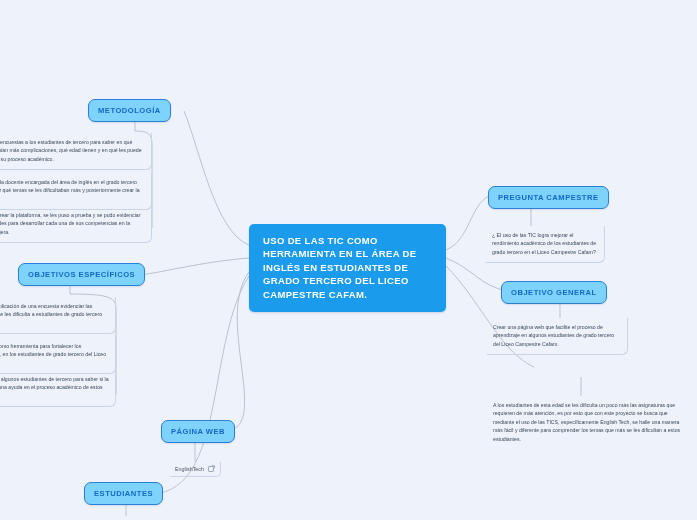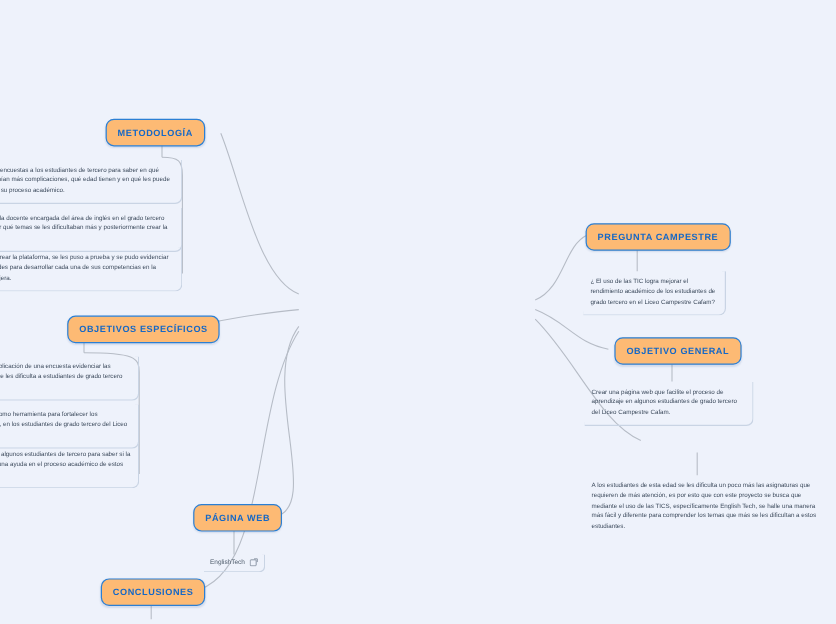--- a/index.html
+++ b/index.html
@@ -44,21 +44,21 @@
     line-height: 1.42;
     letter-spacing: 0.35px;
     text-transform: uppercase;
     box-shadow: 0 1px 2px rgba(20,60,110,0.18);
   }
 
   
   .pill {
     position: absolute;
     box-sizing: border-box;
-    background: #fdba74;
+    background: #7dd3fc;
     border: 1.6px solid #2b7fd4;
     border-radius: 7px;
     color: #1668c6;
     font-size: 7.6px;
     font-weight: bold;
     letter-spacing: 0.5px;
     text-align: center;
     padding: 6px 9px 6px 9px;
     white-space: nowrap;
     box-shadow: 0 1px 1.5px rgba(30,70,130,0.13);
@@ -137,57 +137,58 @@
       <path d="M126 503 L126 516"></path>
 
       <path d="M531 207 L531 226"></path>
 
       <path d="M560 301 L560 318"></path>
 
       <path d="M581 377 L581 396"></path>
     </g>
   </svg>
 
+  <div class="central">USO DE LAS TIC COMO HERRAMIENTA EN EL ÁREA DE INGLÉS EN ESTUDIANTES DE GRADO TERCERO DEL LICEO CAMPESTRE CAFAM.</div>
 
   <div class="pill" style="left:88px; top:99px;">
     <span>METODOLOGÍA</span>
   </div>
   <div class="leaf" style="left:-38px; top:133px; width:190px;">Se realizaron encuestas a los estudiantes de tercero para saber en qué asignatura tenían más complicaciones, qué edad tienen y en qué les puede contribuir con su proceso académico.</div>
   <div class="leaf" style="left:-38px; top:173px; width:190px;">Se habló con la docente encargada del área de inglés en el grado tercero para así saber qué temas se les dificultaban más y posteriormente crear la página web.</div>
   <div class="leaf" style="left:-38px; top:206px; width:190px;">Después de crear la plataforma, se les puso a prueba y se pudo evidenciar sus capacidades para desarrollar cada una de sus competencias en la lengua extranjera.</div>
 
-  <div class="pill" style="left:18px; top:263px;margin-left:38px;">
+  <div class="pill" style="left:18px; top:263px;">
     <span>OBJETIVOS ESPECÍFICOS</span>
   </div>
   <div class="leaf" style="left:-62px; top:297px; width:178px;">Identificar mediante la aplicación de una encuesta evidenciar las asignaturas en las que se les dificulta a estudiantes de grado tercero del Liceo.</div>
   <div class="leaf" style="left:-62px; top:337px; width:178px;">Crear una página web como herramienta para fortalecer los conocimientos en Ingles, en los estudiantes de grado tercero del Liceo Campestre Cafam.</div>
   <div class="leaf" style="left:-62px; top:370px; width:178px;">Evaluar las aptitudes de algunos estudiantes de tercero para saber si la página web logrará ser una ayuda en el proceso académico de estos estudiantes.</div>
 
   <div class="pill" style="left:161px; top:420px;">
     <span>PÁGINA WEB</span>
   </div>
   <div class="linkleaf" style="left:170px; top:462px;">
     <span>EnglishTech</span>
     <span class="ext-ico">
       <svg viewBox="0 0 12 12" width="7" height="7" xmlns="http://www.w3.org/2000/svg">
         <rect x="0.8" y="2.6" width="8.6" height="8.6" rx="1.2" fill="none" stroke="#7a8696" stroke-width="1.2"></rect>
         <path d="M6.4 1.2 H11 V5.8" fill="none" stroke="#7a8696" stroke-width="1.2"></path>
       </svg>
     </span>
   </div>
 
   <div class="pill" style="left:84px; top:482px;">
-    <span>CONCLUSIONES</span>
+    <span>ESTUDIANTES</span>
   </div>
 
   <div class="pill" style="left:488px; top:186px;">
     <span>PREGUNTA CAMPESTRE</span>
   </div>
   <div class="leaf" style="left:486px; top:226px; width:119px;">¿ El uso de las TIC logra mejorar el rendimiento académico de los estudiantes de grado tercero en el Liceo Campestre Cafam?</div>
 
-  <div class="pill" style="left:512px; top:281px;">
+  <div class="pill" style="left:501px; top:281px;">
     <span>OBJETIVO GENERAL</span>
   </div>
   <div class="leaf" style="left:487px; top:318px; width:141px;">Crear una página web que facilite el proceso de aprendizaje en algunos estudiantes de grado tercero del Liceo Campestre Cafam.</div>
 
   <div class="leaf noline" style="left:487px; top:396px; width:200px;">A los estudiantes de esta edad se les dificulta un poco más las asignaturas que requieren de más atención, es por esto que con este proyecto se busca que mediante el uso de las TICS, específicamente English Tech, se halle una manera más fácil y diferente para comprender los temas que más se les dificultan a estos estudiantes.</div>
 
 </div>
 
 </body></html>

